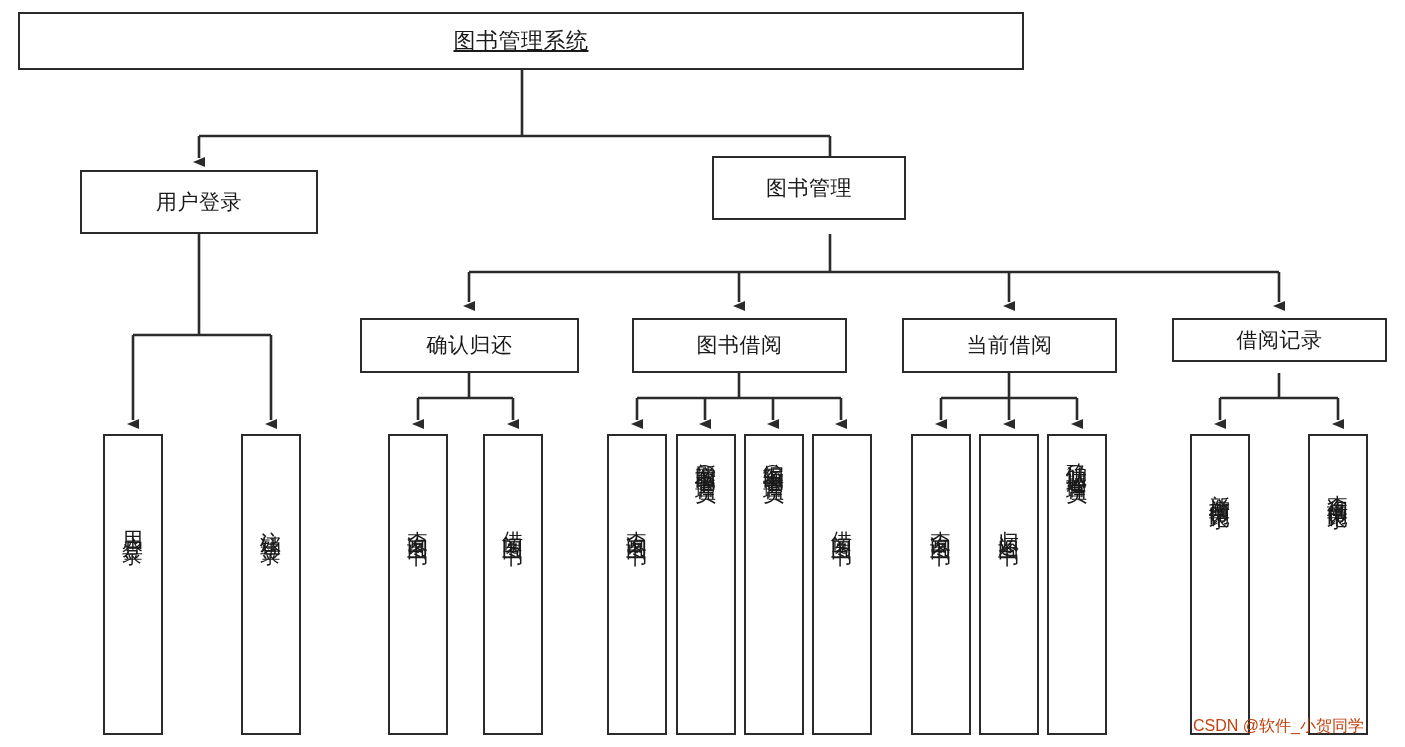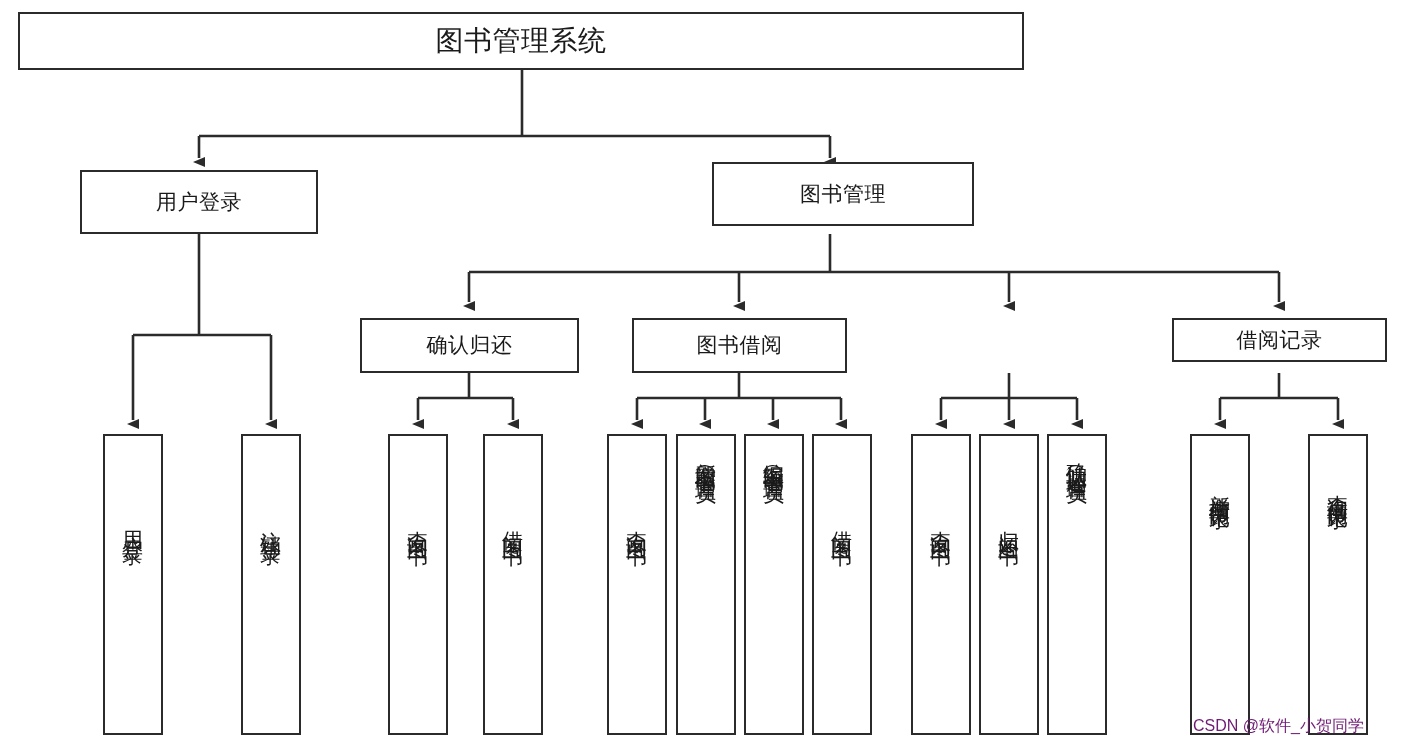--- a/index.html
+++ b/index.html
@@ -39,21 +39,22 @@
     text-align: center;
     line-height: 1.18;
     white-space: nowrap;
   }
   
   .node.horiz .node-label {
     font-size: 21px;
     letter-spacing: 0.5px;
   }
   .node.horiz.root .node-label {
-    font-size: 28px;
+    font-size: 22px;
+    text-decoration: underline;
   }
   
   .node.vert {
     align-items: flex-start;
     justify-content: center;
     padding-top: 16px;
   }
   .node.vert .node-label {
     writing-mode: vertical-rl;
     text-orientation: upright;
@@ -63,21 +64,21 @@
     white-space: nowrap;
   }
   .node.vert.tall .node-label {
     letter-spacing: 3px;
   }
   .watermark {
     position: absolute;
     left: 1193px;
     top: 716px;
     font-size: 16px;
-    color: #701a75;
+    color: #c2410c;
     white-space: nowrap;
     user-select: none;
   }
 </style>
 </head>
 <body>
 
 <div id="canvas">
 
   <svg id="wires" viewBox="0 0 1405 747" xmlns="http://www.w3.org/2000/svg">
@@ -131,32 +132,35 @@
   </svg>
 
   <div class="node horiz root" style="left:18px; top:12px; width:1006px; height:58px;">
     <span class="node-label">图书管理系统</span>
   </div>
 
   <div class="node horiz" style="left:80px; top:170px; width:238px; height:64px;">
     <span class="node-label">用户登录</span>
   </div>
 
-  <div class="node horiz" style="left:712px; top:162px; width:262px; height:64px;align-items:center;">
+  <div class="node horiz" style="left:712px; top:156px; width:194px; height:64px;align-items:center;">
     <span class="node-label">图书管理</span>
   </div>
 
   <div class="node horiz" style="left:360px; top:318px; width:219px; height:55px;">
     <span class="node-label">确认归还</span>
   </div>
 
   <div class="node horiz" style="left:632px; top:318px; width:215px; height:55px;">
     <span class="node-label">图书借阅</span>
   </div>
 
+  <div class="node horiz" style="left:902px; top:318px; width:215px; height:55px;">
+    <span class="node-label">当前借阅</span>
+  </div>
 
   <div class="node horiz" style="left:1172px; top:318px; width:215px; height:44px;">
     <span class="node-label">借阅记录</span>
   </div>
 
   <div class="node vert" style="left:103px; top:434px; width:60px; height:301px; padding-top:78px;">
     <span class="node-label">用户登录</span>
   </div>
 
   <div class="node vert" style="left:241px; top:434px; width:60px; height:301px; padding-top:78px;">

